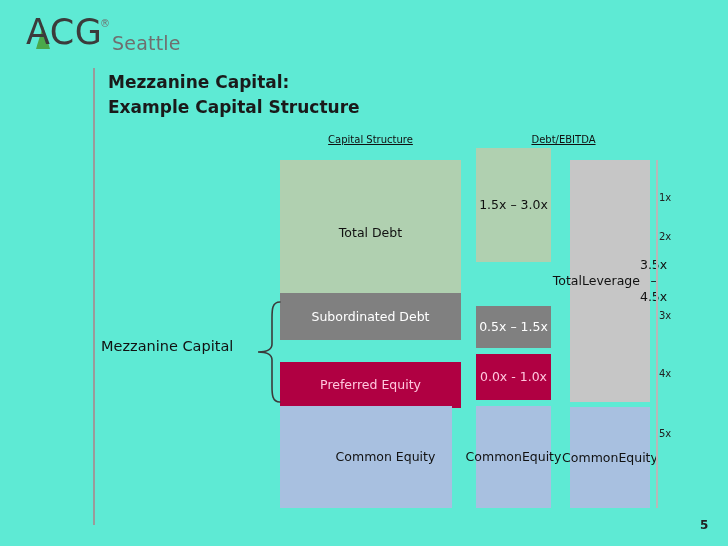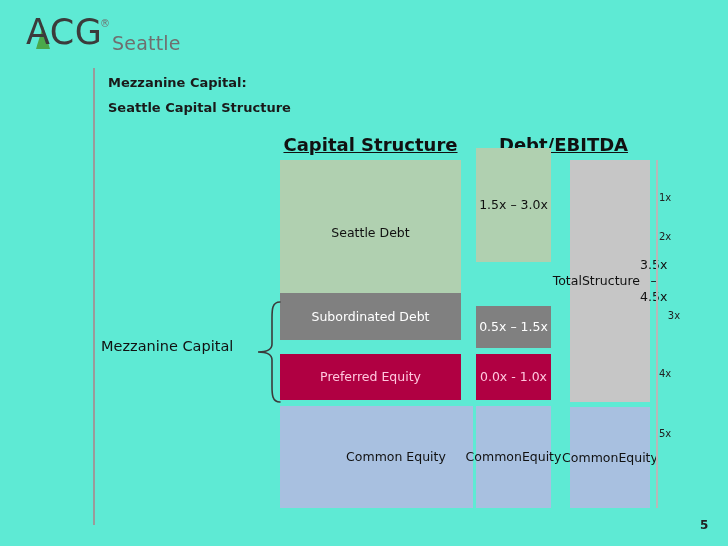--- a/index.html
+++ b/index.html
@@ -71,31 +71,31 @@
     height: 457px;
     background: #9a9a9a;
   }
 
   
   #title {
     position: absolute;
     left: 108px;
     top: 70px;
     width: 520px;
-    font-size: 13px;
+    font-size: 17px;
     font-weight: bold;
     color: #1a1a1a;
     line-height: 25px;
   }
 
   
   .col-header {
     position: absolute;
-    font-size: 18px;
-    font-weight: bold;
+    font-size: 10px;
+    font-weight: normal;
     color: #111111;
     text-decoration: underline;
     text-align: center;
     white-space: nowrap;
   }
   #hdr-capital-structure { left: 280px; top: 134px; width: 181px; }
   #hdr-debt-ebitda       { left: 476px; top: 134px; width: 175px; }
 
   
   .bar {
@@ -110,22 +110,22 @@
   }
   .bar.green   { background: #b0d0b0; color: #111111; }
   .bar.gray    { background: #808080; color: #ffffff; }
   .bar.crimson { background: #b00042; color: #ffc7de; }
   .bar.blue    { background: #a8c0e0; color: #111111; }
   .bar.ltgray  { background: #c6c6c6; color: #111111; }
 
   
   #c1-senior { left: 280px; top: 160px; width: 181px; height: 145px; }
   #c1-sub    { left: 280px; top: 293px; width: 181px; height: 47px; }
-  #c1-pref   { left: 280px; top: 354px; width: 181px; height: 46px; }
-  #c1-common { left: 280px; top: 406px; width: 193px; height: 102px; padding-left: 39px; }
+  #c1-pref   { left: 280px; top: 362px; width: 181px; height: 46px; }
+  #c1-common { left: 280px; top: 406px; width: 172px; height: 102px; padding-left: 39px; }
 
   
   #c2-senior { left: 476px; top: 148px; width: 75px; height: 114px; }
   #c2-sub    { left: 476px; top: 306px; width: 75px; height: 42px; }
   #c2-pref   { left: 476px; top: 354px; width: 75px; height: 46px; }
   #c2-common { left: 476px; top: 406px; width: 75px; height: 102px; }
 
   
   #c3-total  { left: 570px; top: 160px; width: 80px; height: 242px; }
   #c3-common { left: 570px; top: 407px; width: 80px; height: 101px; }
@@ -141,21 +141,21 @@
   }
   .axis-tick {
     position: absolute;
     left: 659px;
     width: 30px;
     font-size: 10px;
     color: #222222;
   }
   #tick-0 { top: 192px; }
   #tick-1 { top: 231px; }
-  #tick-2 { top: 310px; text-align: center; }
+  #tick-2 { top: 310px; }
   #tick-3 { top: 368px; }
   #tick-4 { top: 428px; }
 
   
   #mezz-label {
     position: absolute;
     left: 101px;
     top: 338px;
     font-size: 14.5px;
     font-weight: normal;
@@ -179,42 +179,42 @@
     <div id="logo-tri"></div>
     <div id="logo-acg">ACG</div>
     <div id="logo-reg">®</div>
     <div id="logo-seattle">Seattle</div>
   </div>
 
   <div id="left-rule"></div>
 
   <div id="title">
     <div>Mezzanine Capital:</div>
-    <div>Seattle Capital Structure</div>
+    <div>Example Capital Structure</div>
   </div>
 
   <div class="col-header" id="hdr-capital-structure">Capital Structure</div>
   <div class="col-header" id="hdr-debt-ebitda">Debt/EBITDA</div>
 
-  <div class="bar green" id="c1-senior">Seattle Debt</div>
+  <div class="bar green" id="c1-senior">Total Debt</div>
   <div class="bar gray" id="c1-sub">Subordinated Debt</div>
   <div class="bar crimson" id="c1-pref">Preferred Equity</div>
   <div class="bar blue" id="c1-common">Common Equity</div>
 
   <div class="bar green" id="c2-senior">1.5x – 3.0x</div>
   <div class="bar gray" id="c2-sub">0.5x – 1.5x</div>
   <div class="bar crimson" id="c2-pref">0.0x - 1.0x</div>
   <div class="bar blue" id="c2-common">
       <div>Common</div>
       <div>Equity</div>
     </div>
 
   <div class="bar ltgray" id="c3-total">
       <div>Total</div>
-      <div>Structure</div>
+      <div>Leverage</div>
       <div>3.5x – 4.5x</div>
     </div>
   <div class="bar blue" id="c3-common">
       <div>Common</div>
       <div>Equity</div>
     </div>
 
   <div id="axis-line"></div>
   <div class="axis-tick" id="tick-0">1x</div>
   <div class="axis-tick" id="tick-1">2x</div>

